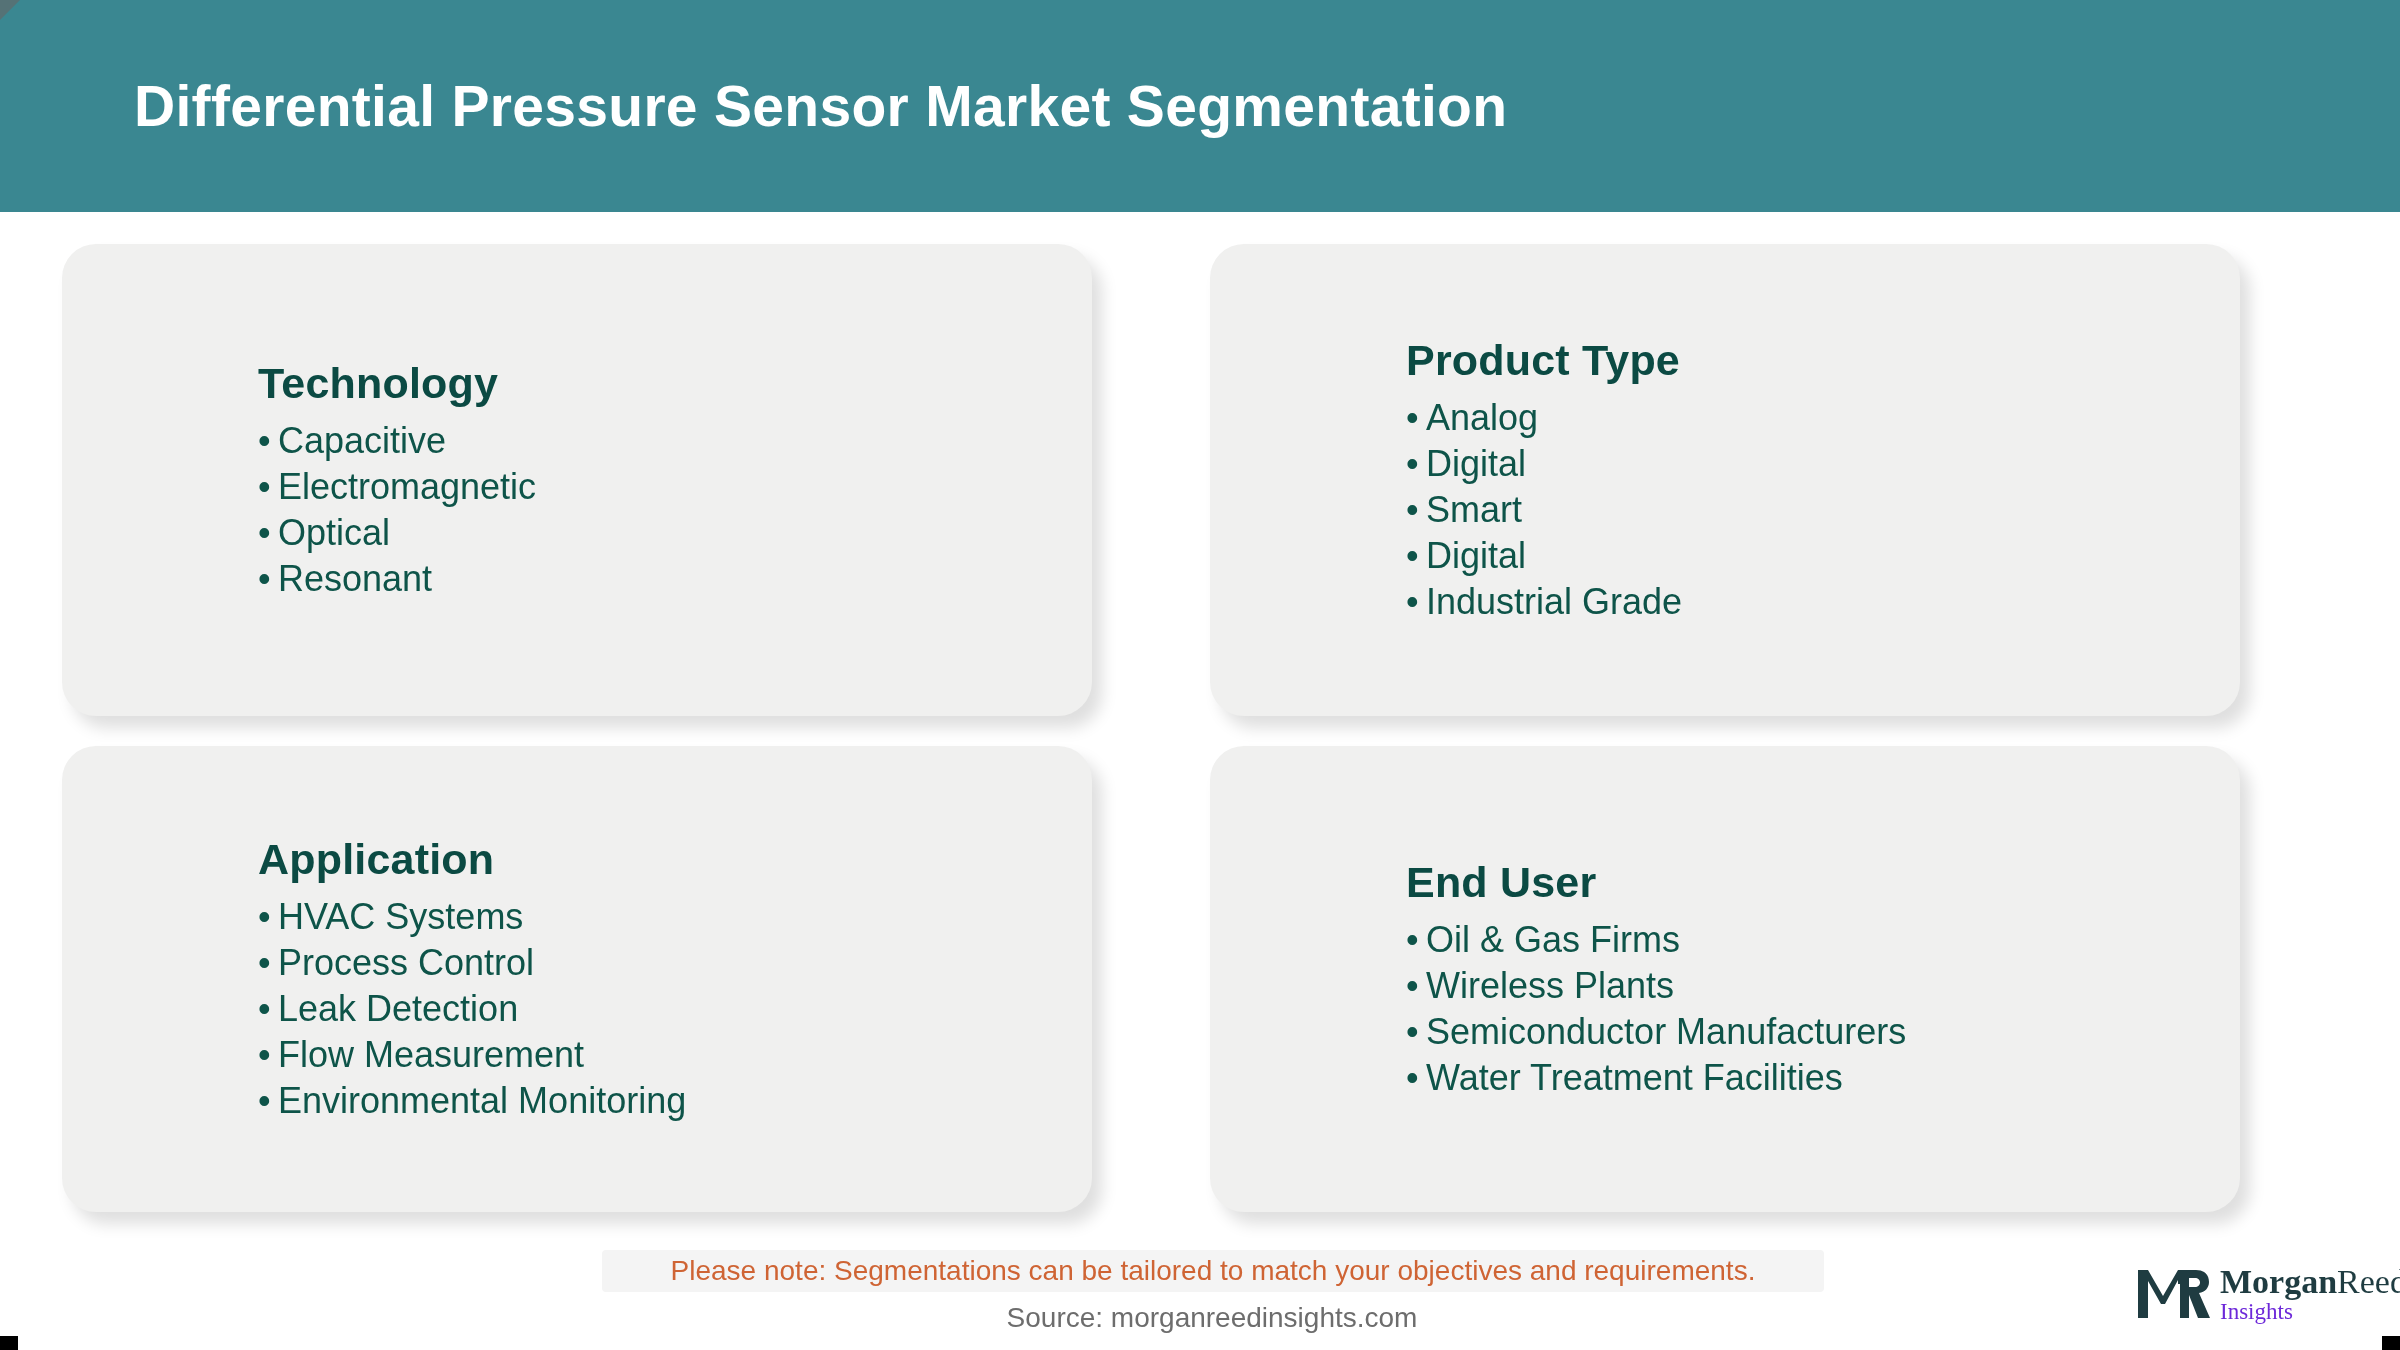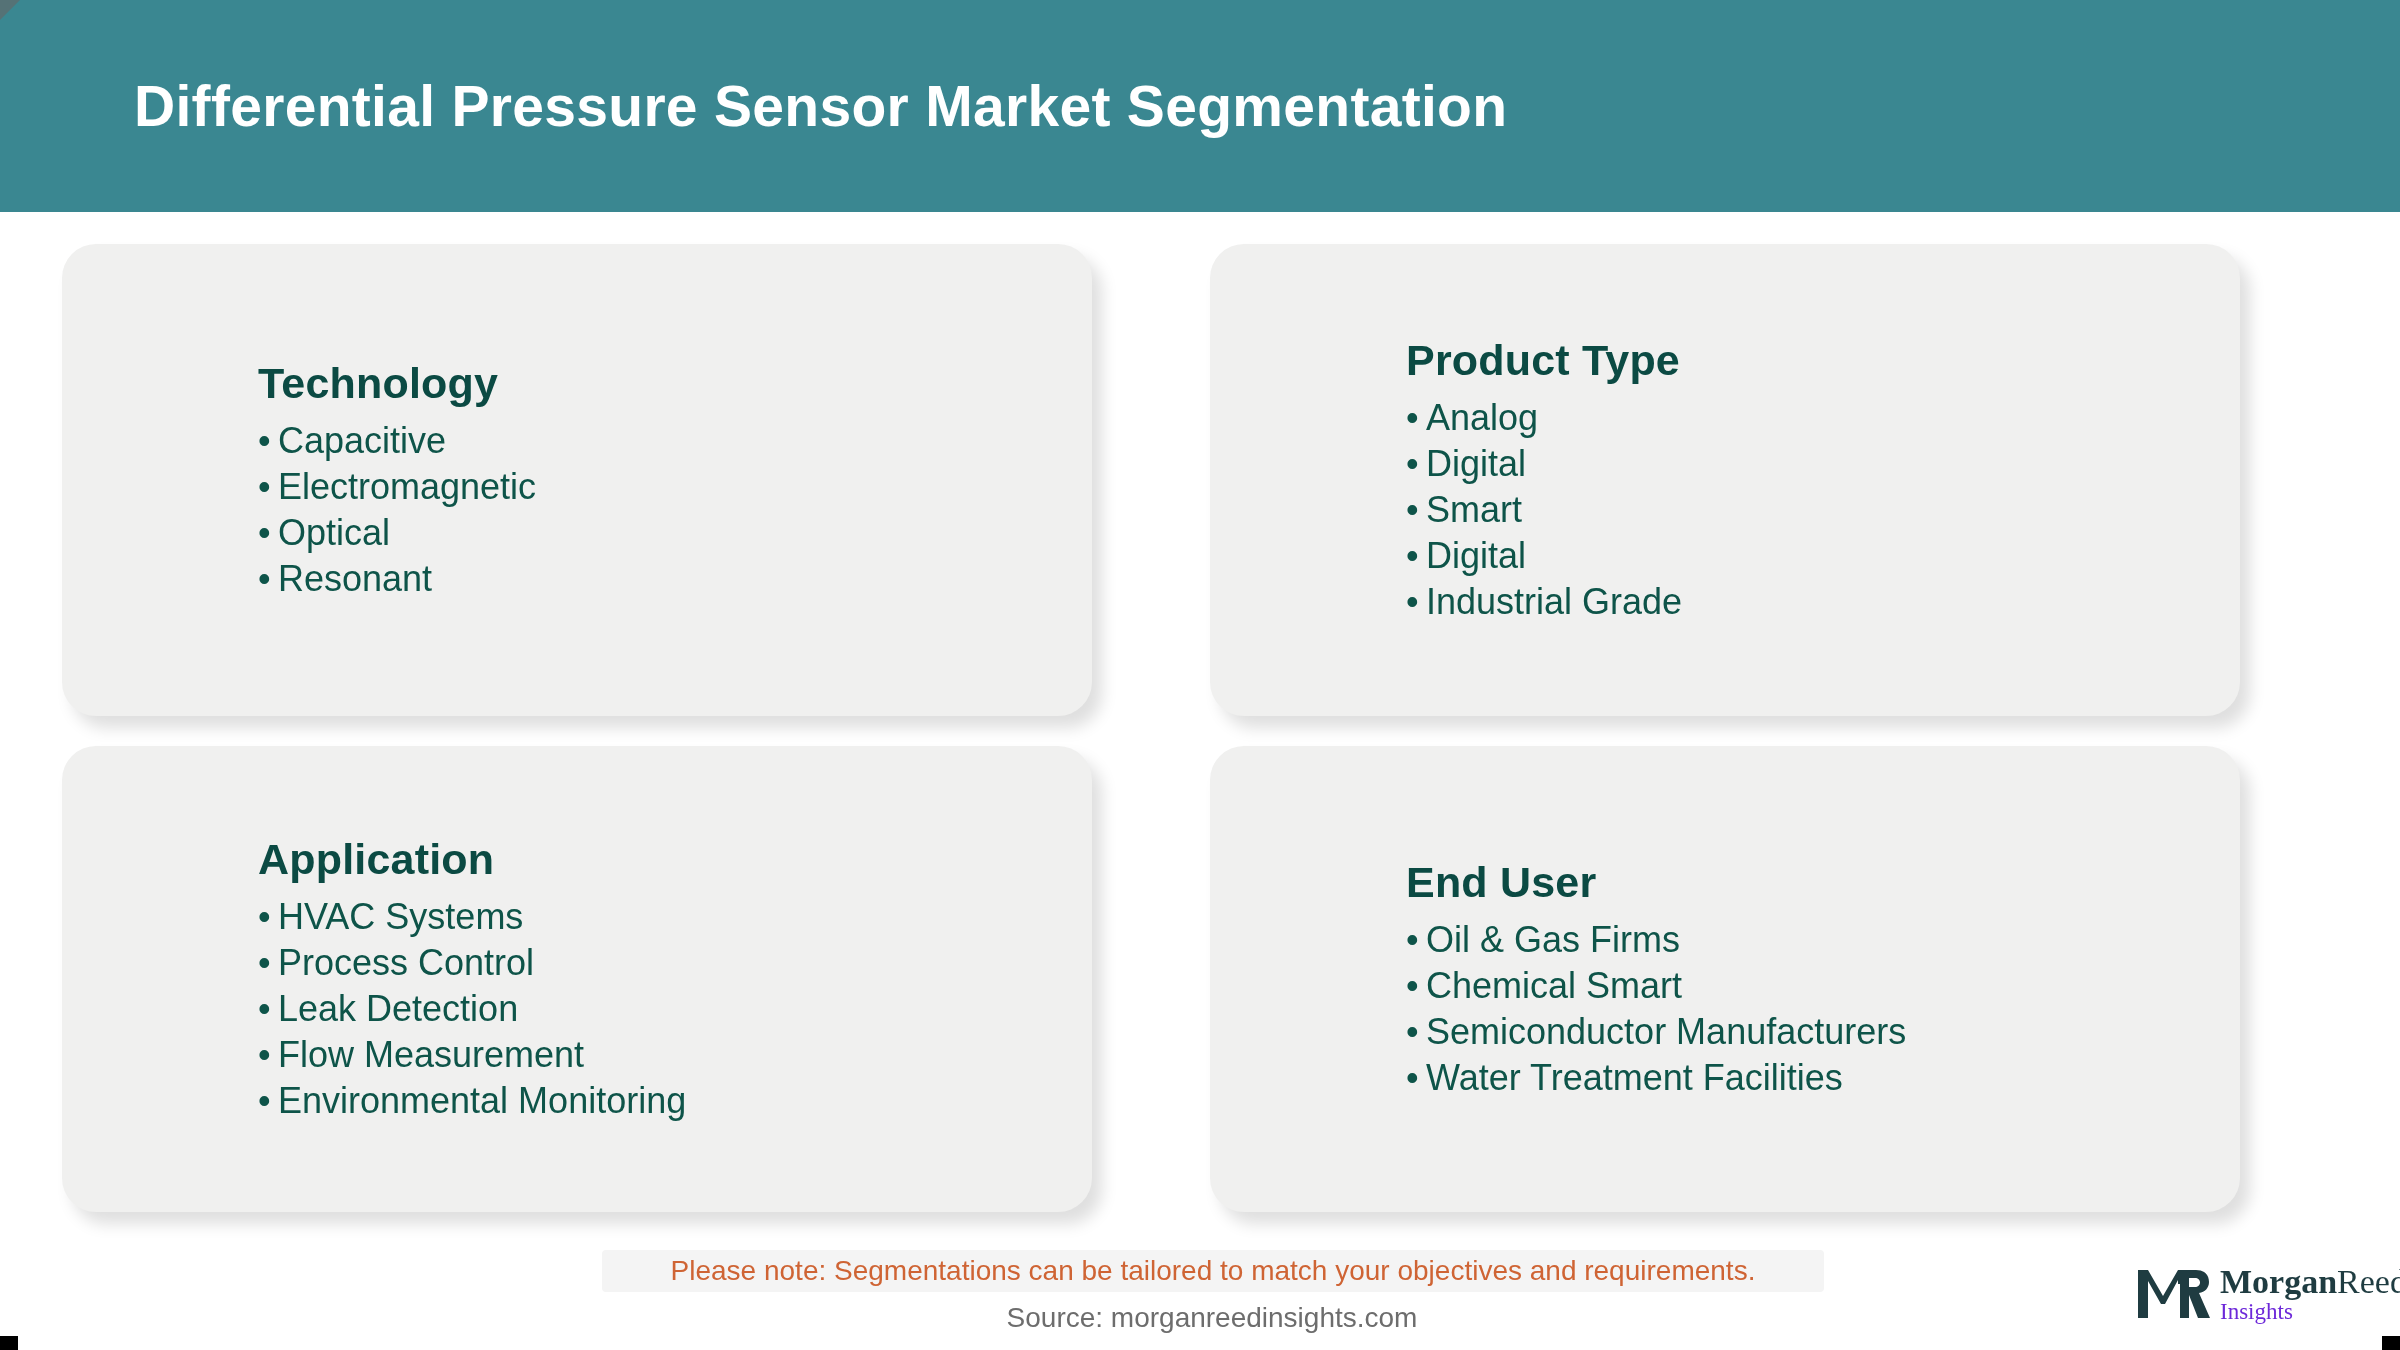--- a/index.html
+++ b/index.html
@@ -213,21 +213,21 @@
       <li><span class="bullet">•</span><span>Leak Detection</span></li>
       <li><span class="bullet">•</span><span>Flow Measurement</span></li>
       <li><span class="bullet">•</span><span>Environmental Monitoring</span></li>
     </ul>
   </div>
 
   <div class="card col-right row-bottom">
     <div class="card-title">End User</div>
     <ul class="card-list">
       <li><span class="bullet">•</span><span>Oil &amp; Gas Firms</span></li>
-      <li><span class="bullet">•</span><span>Chemical Smart</span></li>
+      <li><span class="bullet">•</span><span>Wireless Plants</span></li>
       <li><span class="bullet">•</span><span>Semiconductor Manufacturers</span></li>
       <li><span class="bullet">•</span><span>Water Treatment Facilities</span></li>
     </ul>
   </div>
 
 </div>
 
 <div class="footer">
   <div class="note-band">
     <span class="note-text">Please note: Segmentations can be tailored to match your objectives and requirements.</span>

